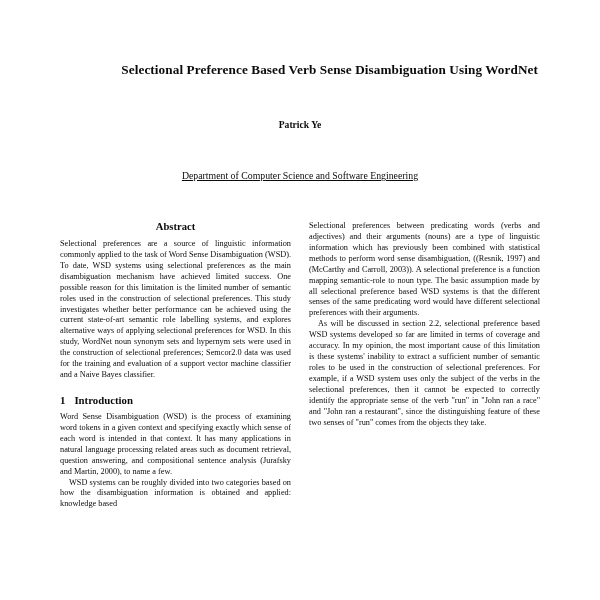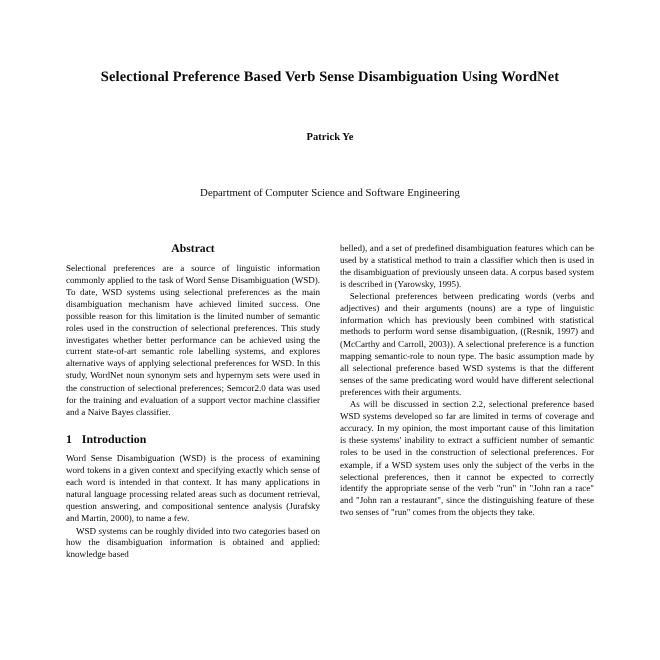--- a/index.html
+++ b/index.html
@@ -23,21 +23,21 @@
     box-sizing: border-box;
     padding: 0;
   }
   .header {
     padding: 0 62px;
     box-sizing: border-box;
   }
   .paper-title {
     margin: 0;
     padding-top: 62px;
-    text-align: center;
+    text-align: right;
     font-size: 13.2px;
     font-weight: bold;
     letter-spacing: 0.1px;
     line-height: 1.2;
     font-family: "Liberation Serif", "DejaVu Serif", serif;
   }
   .author {
     margin: 16px;
     padding-top: 25px;
     text-align: center;
@@ -47,20 +47,21 @@
   }
   .affiliation {
     margin: 0;
     padding-top: 24px;
     text-align: center;
     font-size: 9.8px;
     line-height: 1.32;
   }
   .affiliation .aff-line {
     display: block;
+    text-decoration: underline;
   }
   .email {
     display: block;
     margin-top: 2px;
     font-family: "Liberation Mono", "DejaVu Sans Mono", monospace;
     font-size: 8.6px;
     letter-spacing: 0.55px;
   }
 
   .columns {
@@ -139,19 +140,18 @@
       <div class="section-heading">
         <span class="sec-num">1</span>
         <span class="sec-title">Introduction</span>
       </div>
 
       <p class="body-text">Word Sense Disambiguation (WSD) is the process of examining word tokens in a given context and specifying exactly which sense of each word is intended in that context. It has many applications in natural language processing related areas such as document retrieval, question answering, and compositional sentence analysis (Jurafsky and Martin, 2000), to name a few.</p>
       <p class="body-text">WSD systems can be roughly divided into two categories based on how the disambiguation information is obtained and applied: knowledge based</p>
     </div>
 
     <div class="col col-right">
-      <p class="body-text">belled), and a set of predefined disambiguation features which can be used by a statistical method to train a classifier which then is used in the disambiguation of previously unseen data. A corpus based system is described in (Yarowsky, 1995).</p>
       <p class="body-text">Selectional preferences between predicating words (verbs and adjectives) and their arguments (nouns) are a type of linguistic information which has previously been combined with statistical methods to perform word sense disambiguation, ((Resnik, 1997) and (McCarthy and Carroll, 2003)). A selectional preference is a function mapping semantic-role to noun type. The basic assumption made by all selectional preference based WSD systems is that the different senses of the same predicating word would have different selectional preferences with their arguments.</p>
       <p class="body-text">As will be discussed in section 2.2, selectional preference based WSD systems developed so far are limited in terms of coverage and accuracy. In my opinion, the most important cause of this limitation is these systems' inability to extract a sufficient number of semantic roles to be used in the construction of selectional preferences. For example, if a WSD system uses only the subject of the verbs in the selectional preferences, then it cannot be expected to correctly identify the appropriate sense of the verb "run" in "John ran a race" and "John ran a restaurant", since the distinguishing feature of these two senses of "run" comes from the objects they take.</p>
     </div>
 
   </div>
 </div>
 
 </body></html>

